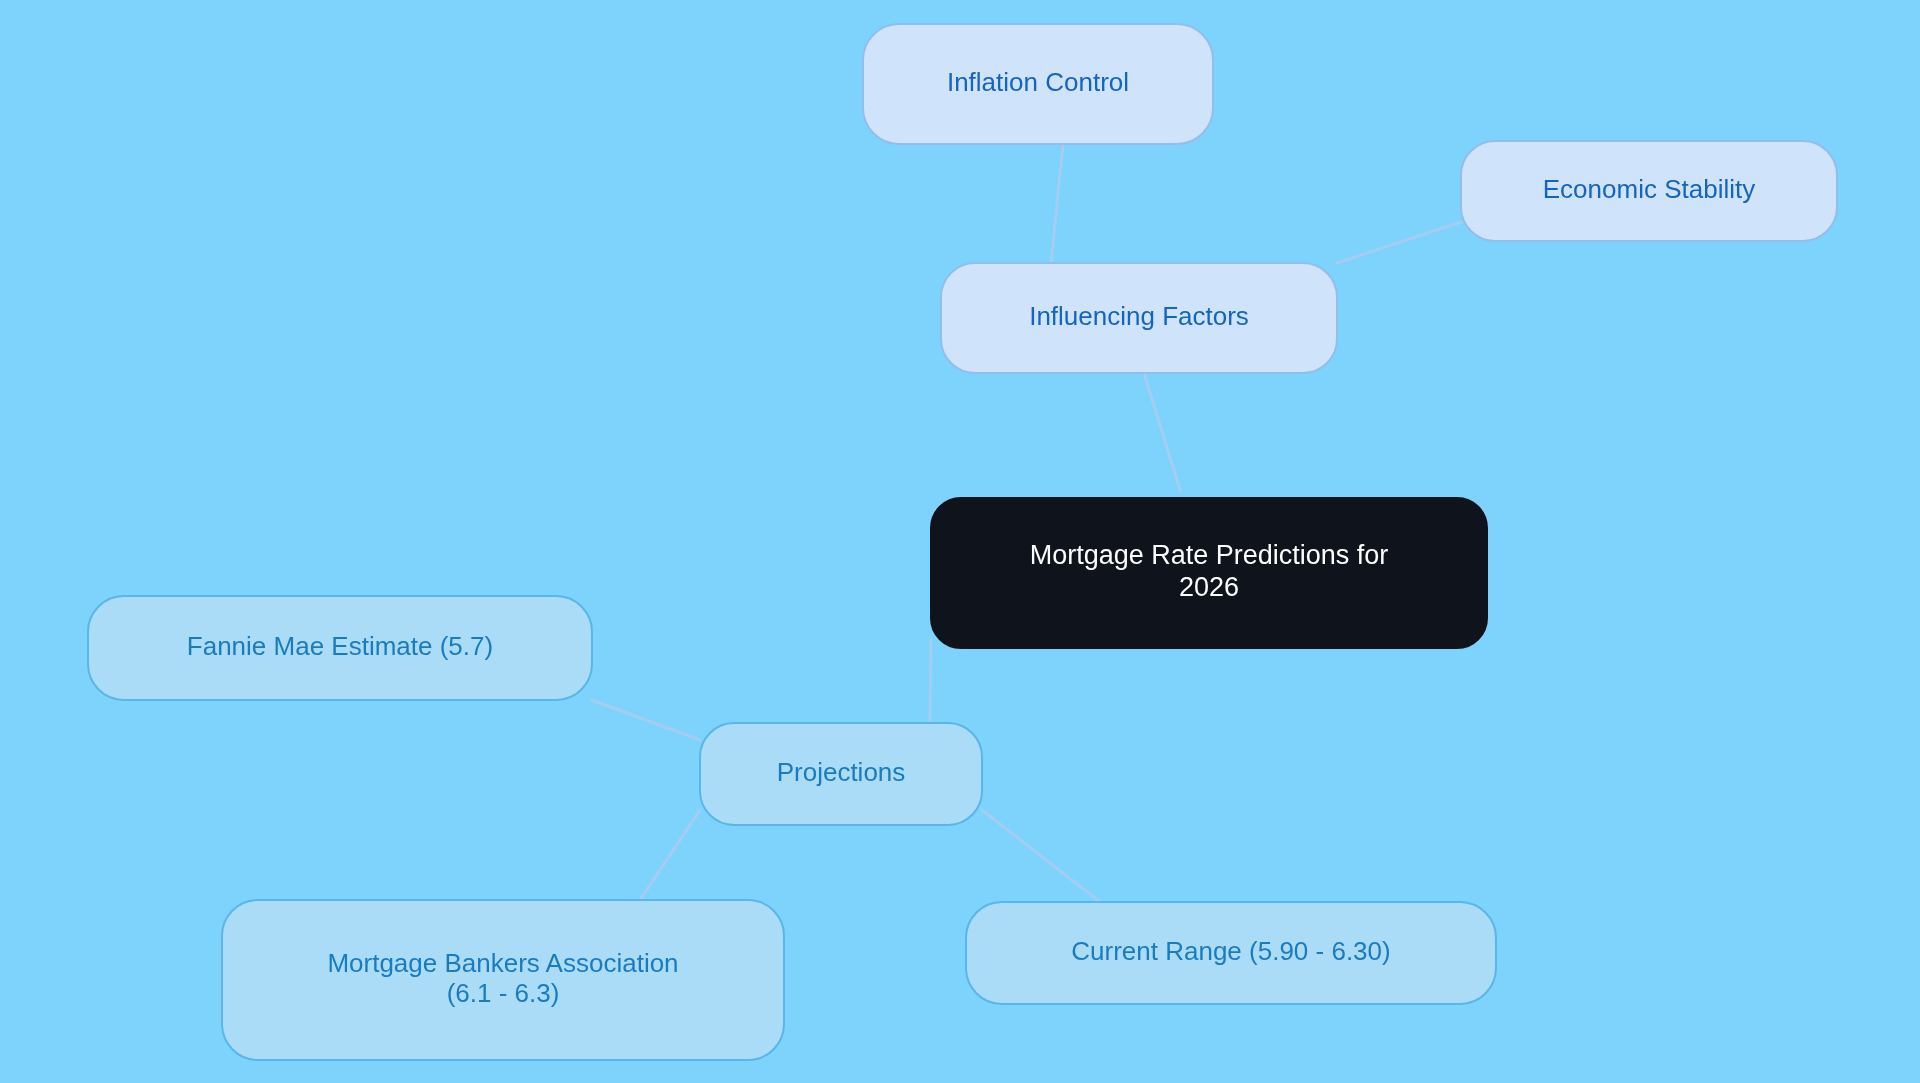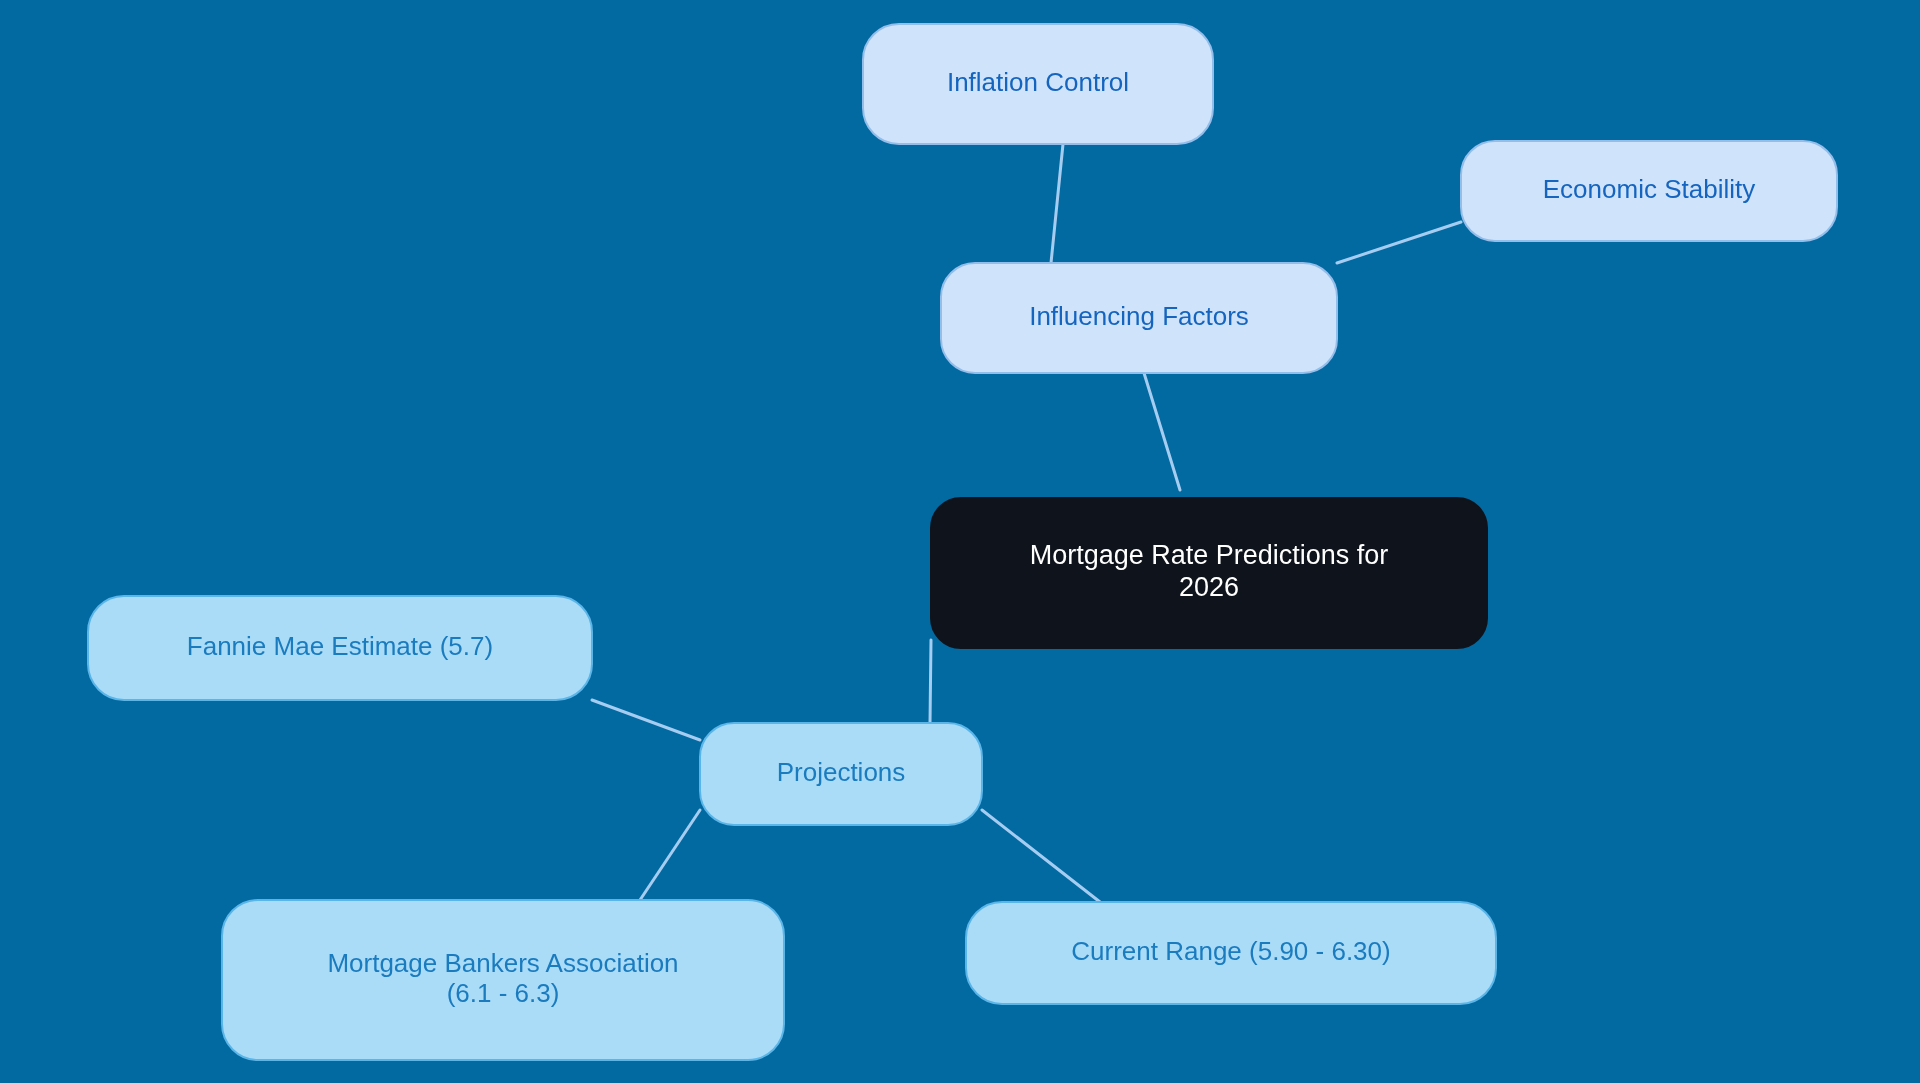--- a/index.html
+++ b/index.html
@@ -10,21 +10,21 @@
   body {
     width: 1920px;
     height: 1083px;
     overflow: hidden;
     font-family: "Liberation Sans", sans-serif;
   }
   #mindmap-canvas {
     position: relative;
     width: 1920px;
     height: 1083px;
-    background: #0369a1;
+    background: #7dd3fc;
   }
   svg.mm-svg {
     position: absolute;
     top: 0;
     left: 0;
     width: 1920px;
     height: 1083px;
   }
   .mm-edge {
     fill: none;

